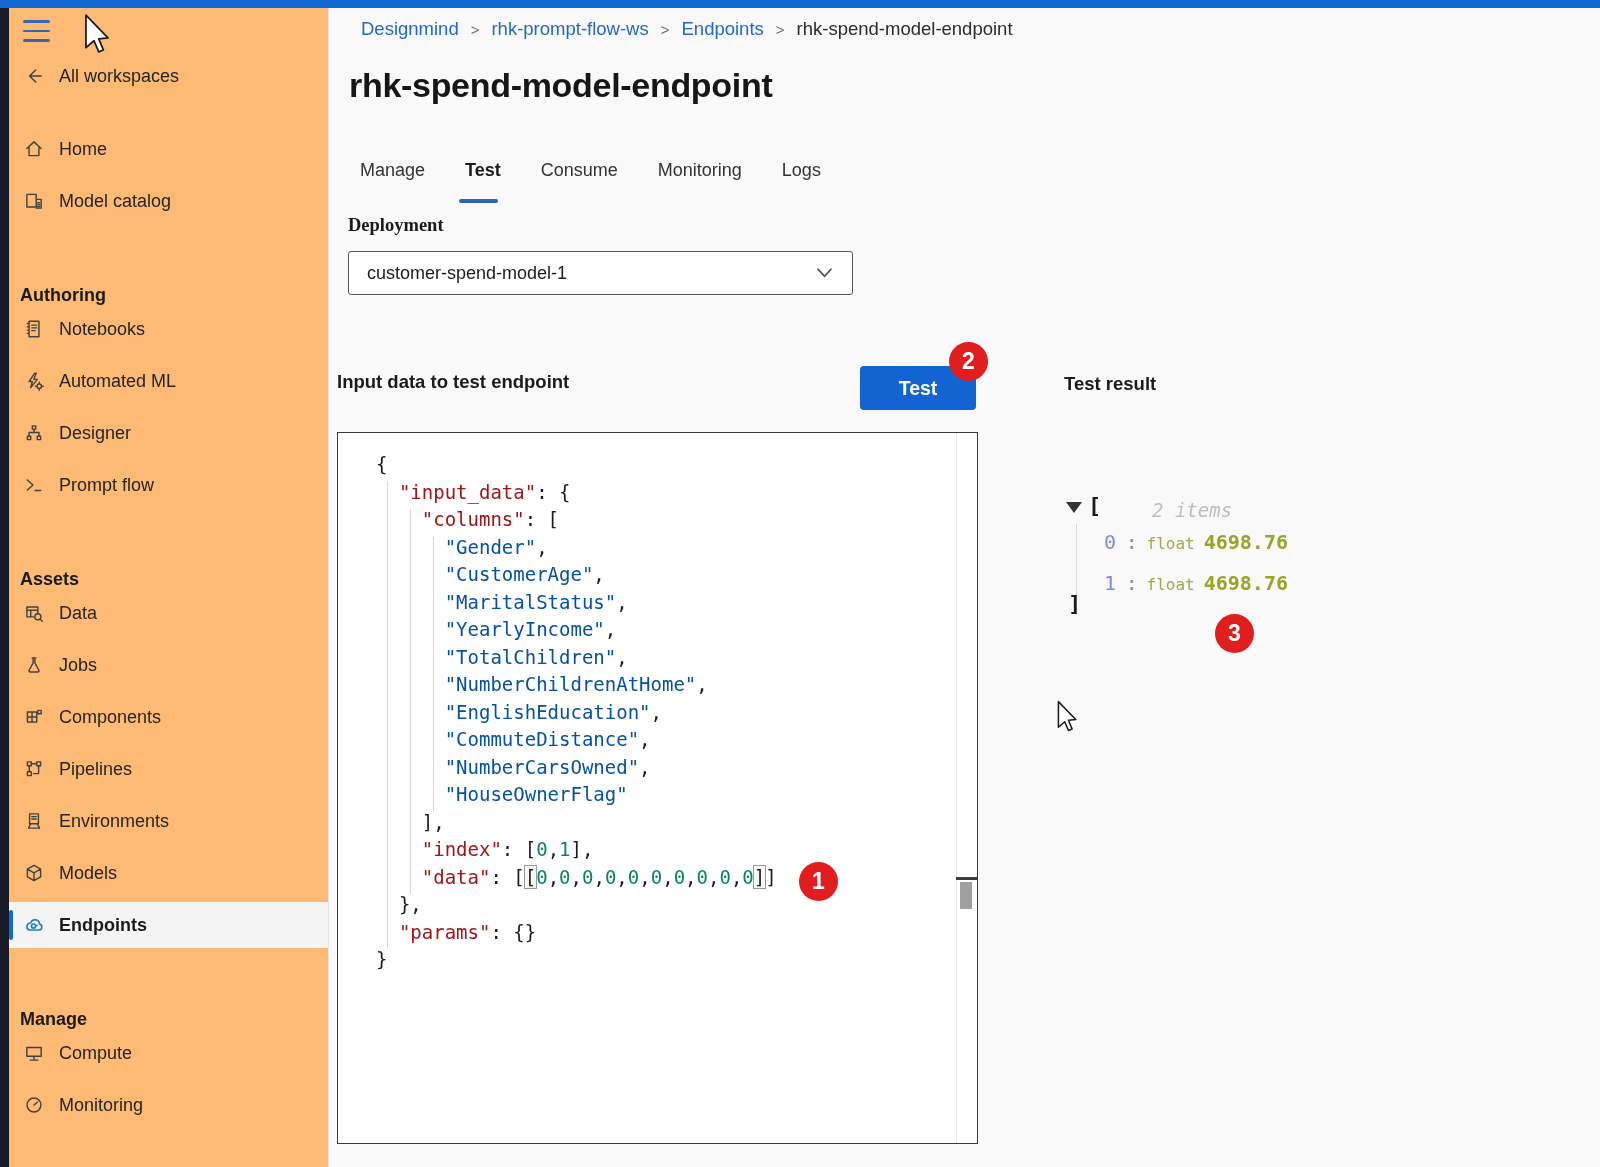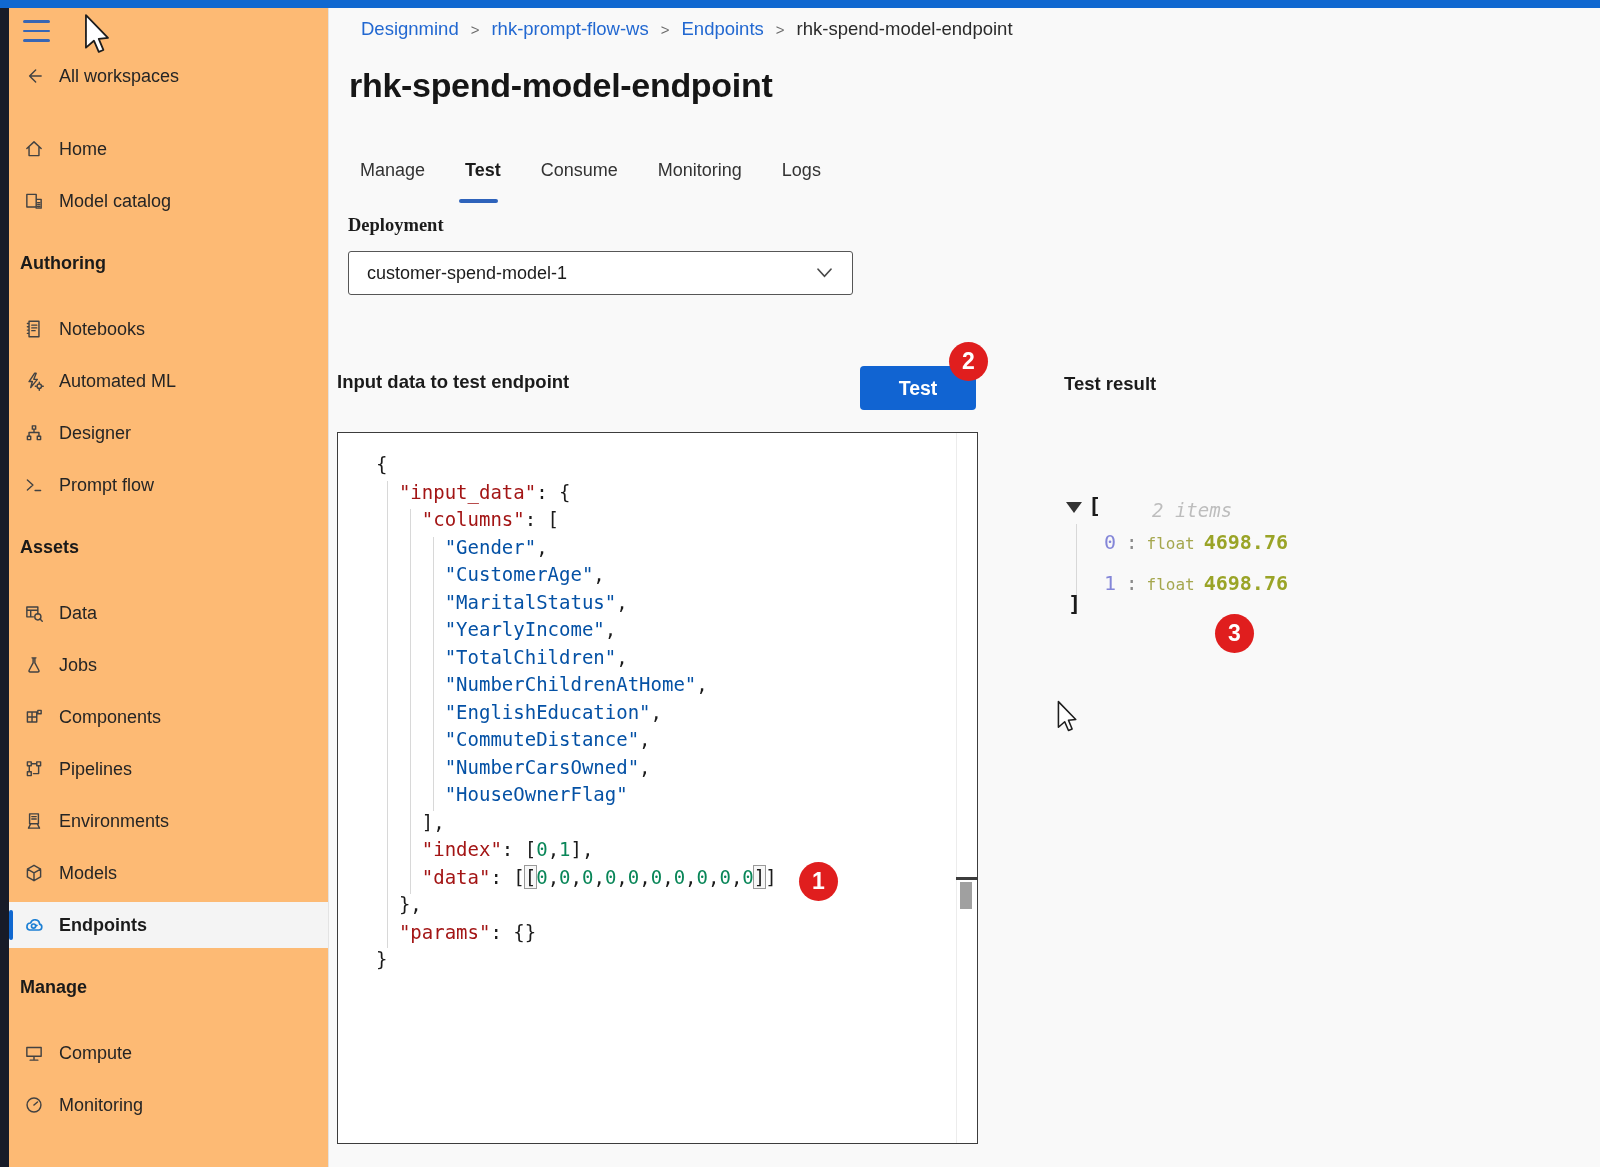--- a/index.html
+++ b/index.html
@@ -12,21 +12,21 @@
 
   
   .sidebar { position:absolute; left:9px; top:8px; width:320px; height:1159px; background:#fdba74; border-right:1px solid #e3e3e3; z-index:2; }
   .hamburger { position:absolute; left:14px; top:12px; width:28px; height:22px; display:flex; flex-direction:column; justify-content:space-between; cursor:pointer; }
   .hamburger div { height:2.8px; width:27px; background:#3866b4; border-radius:2px; }
   .nav-row { position:absolute; left:0; right:0; height:46px; display:flex; align-items:center; padding-left:14px; gap:14px; font-size:18px; color:#252525; cursor:pointer; }
   .nav-row .lbl { white-space:nowrap; }
   .nav-row.selected { background:#f4f4f4; }
   .nav-row.selected .lbl { font-weight:700; color:#1b1b1b; }
   .sel-bar { position:absolute; left:0; top:8px; width:4px; height:30px; background:#1068d0; border-radius:2px; }
-  .nav-header { position:absolute; left:11px; font-size:18px; font-weight:700; color:#1a1a1a; height:26px; display:flex; align-items:center; }
+  .nav-header { position:absolute; left:11px; font-size:18px; font-weight:700; color:#1a1a1a; height:26px; display:flex; align-items:center;margin-top:32px; }
   .icn { width:22px; height:22px; flex:0 0 22px; }
   .icn path, .icn circle, .icn rect { fill:none; stroke:#424242; stroke-width:1.3; stroke-linecap:round; stroke-linejoin:round; }
   .icn.blue path, .icn.blue circle { stroke:#1b7fd4; stroke-width:1.5; }
 
   
   .breadcrumb { position:absolute; left:361px; top:16px; height:26px; display:flex; align-items:center; gap:12px; font-size:18.5px; }
   .crumb { color:#2268d1; cursor:pointer; }
   .crumb.current { color:#2b2b2b; cursor:default; }
   .crumb-sep { color:#6b6b6b; font-size:15px; }
   .page-title { position:absolute; left:349px; top:66px; font-size:34px; font-weight:700; color:#161616; letter-spacing:-0.3px; }

